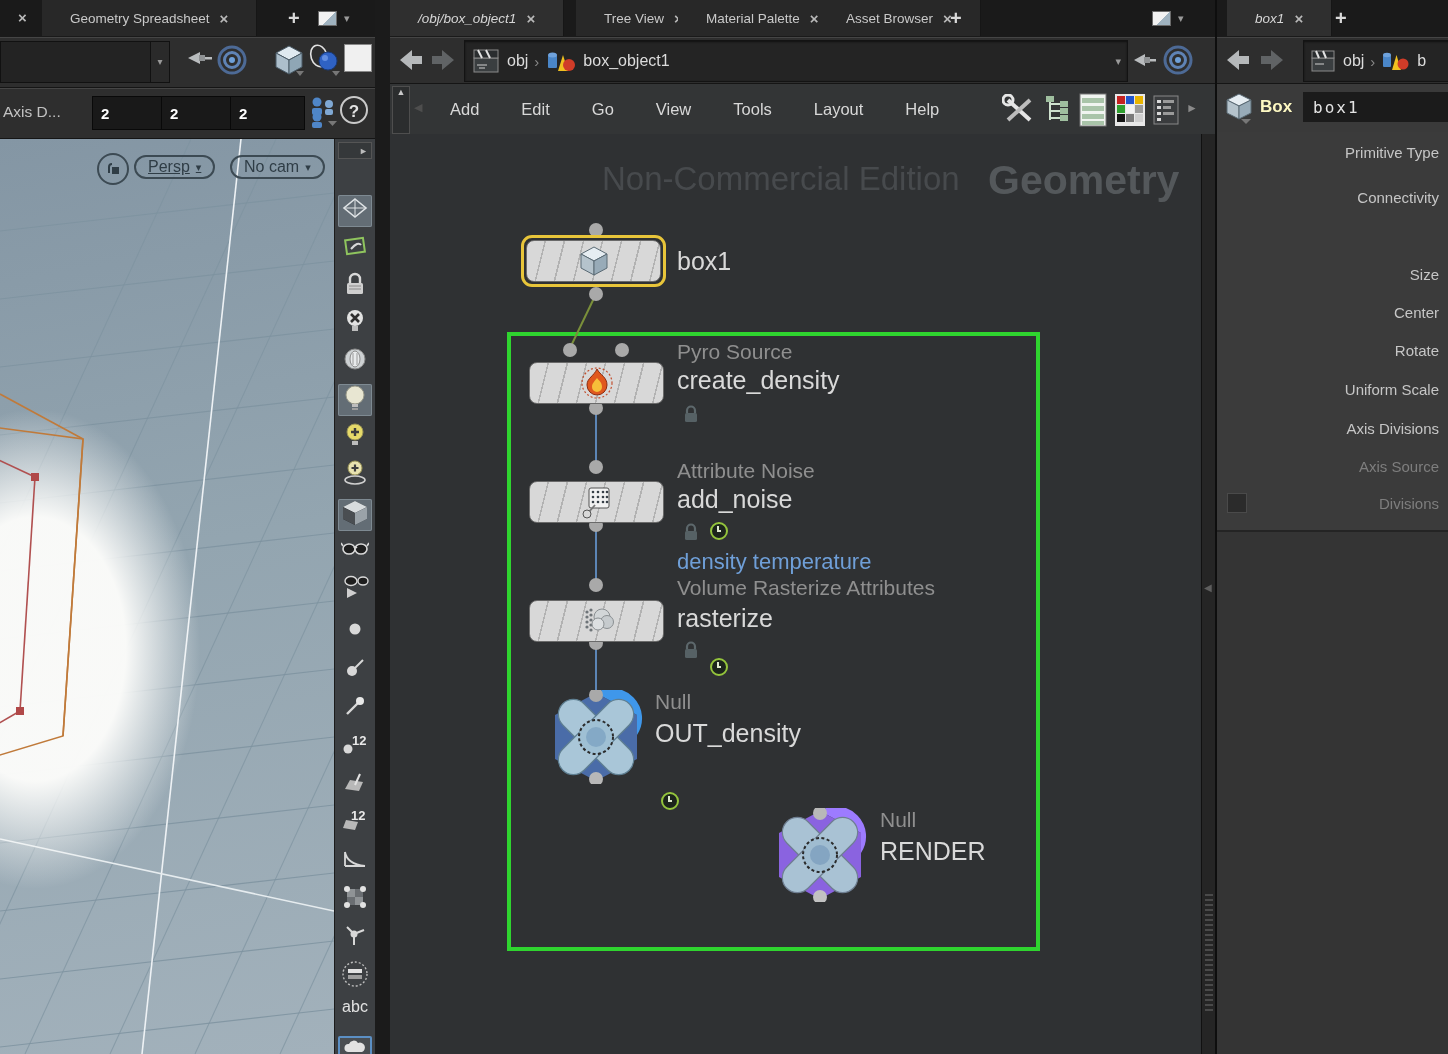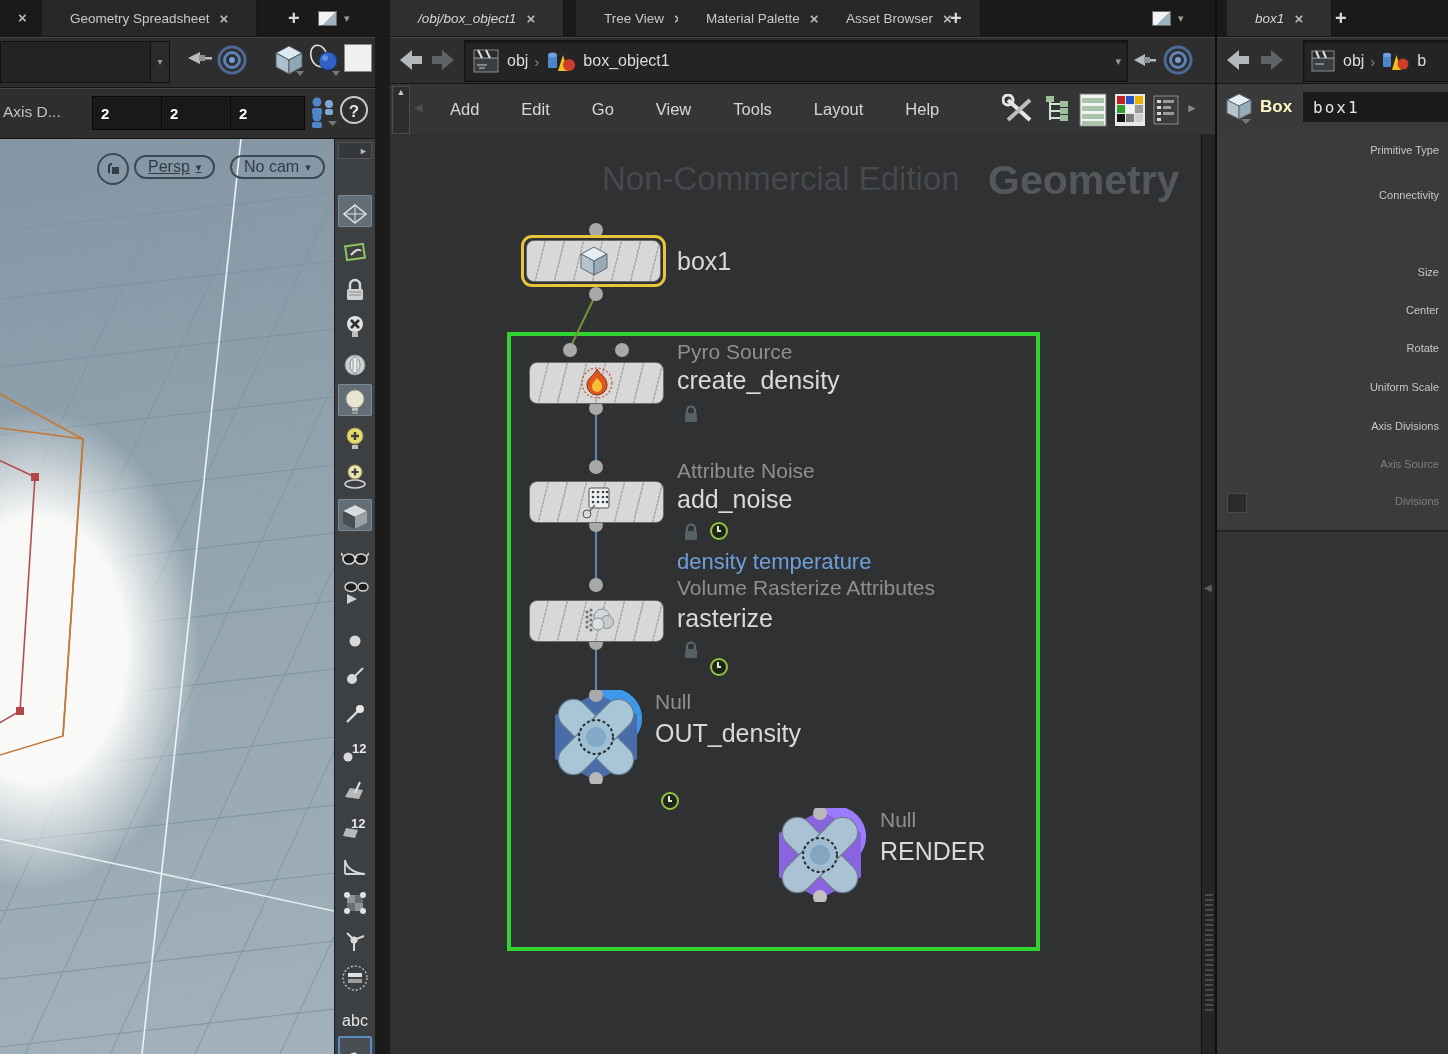--- a/index.html
+++ b/index.html
@@ -41,26 +41,26 @@
          border:2.5px solid #94c43c;box-sizing:border-box;position:relative;}
   .clock:before{content:"";position:absolute;left:5px;top:2px;width:2px;height:5px;background:#dfe9d0;}
   .clock:after{content:"";position:absolute;left:5px;top:6px;width:4px;height:2px;background:#dfe9d0;}
   .wm1{color:#474a4d;font-size:33px;}
   .wm2{color:#54585b;font-size:41px;font-weight:bold;}
   
   .vp{background:linear-gradient(170deg,#8496a4 0%,#93a5b0 45%,#a2b1bb 100%);}
   .pill{border:2px solid #3c4a53;border-radius:14px;color:#2f3d46;font-size:16px;
         padding:1px 12px;display:inline-flex;align-items:center;gap:6px;background:transparent;}
   .vtb{background:#3d4043;border-left:1px solid #1c1c1c;}
-  .vcell{width:34px;height:32px;display:flex;align-items:flex-end;justify-content:center;
+  .vcell{width:34px;height:32px;display:flex;align-items:flex-start;justify-content:center;
          color:#cfcfcf;}
   .vcell.on{background:#636d75;box-shadow:inset 0 0 0 1px #7e8a92;border-radius:2px;}
   .vcell.cloudon{box-shadow:inset 0 0 0 2px #5b8fc4;background:#4a4e52;border-radius:2px;}
   
-  .plabel{color:#c6c6c6;font-size:11px;text-align:right;}
+  .plabel{color:#c6c6c6;font-size:15px;text-align:right;}
   .plabel.dim{color:#7e7e7e;}
   .checkbox{width:18px;height:18px;background:#2b2b2b;border:1px solid #4a4a4a;}
   .boldlab{color:#fef9c3;font-weight:bold;font-size:17px;}
   .namefield{background:#1b1b1b;color:#e4e4e4;font-family:"DejaVu Sans Mono",monospace;
              font-size:16px;letter-spacing:2px;display:flex;align-items:center;padding-left:10px;}
 </style>
 </head>
 <body>
 
 <div class="stage">

